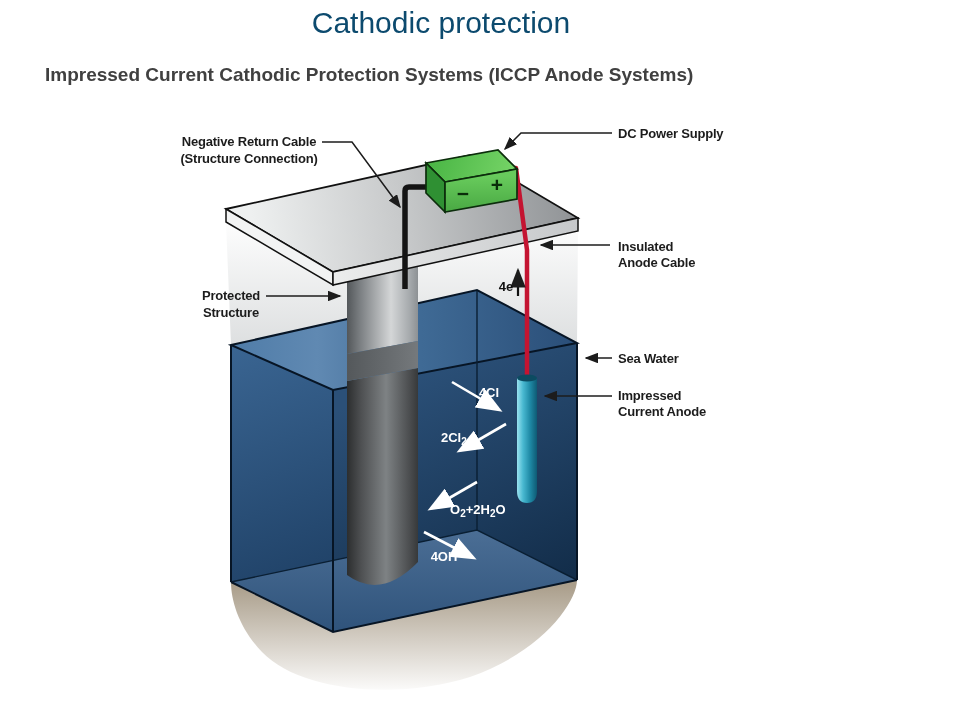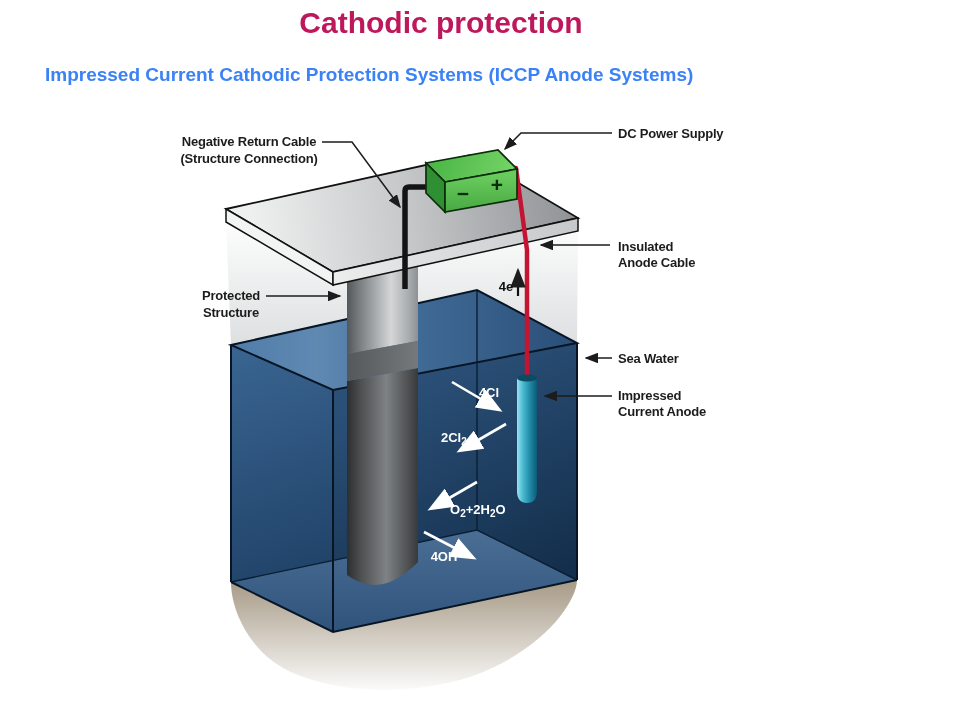--- a/index.html
+++ b/index.html
@@ -1,20 +1,20 @@
 <!DOCTYPE html>
 <html><head>
 <meta charset="utf-8">
 <style>
   html,body{margin:0;padding:0;background:#fff;}
   .slide{position:relative;width:960px;height:720px;background:#ffffff;overflow:hidden;
          font-family:"Liberation Sans",sans-serif;}
   .page-title{position:absolute;top:6px;left:0;width:882px;text-align:center;
-              font-size:30px;font-weight:bold;color:#be185d;}
-  .page-subtitle{position:absolute;top:64px;left:45px;font-size:19px;font-weight:bold;color:#3b82f6;}
+              font-size:30px;font-weight:normal;color:#0c4a6e;}
+  .page-subtitle{position:absolute;top:64px;left:45px;font-size:19px;font-weight:bold;color:#404040;}
   svg{position:absolute;top:0;left:0;}
   svg text{font-family:"Liberation Sans",sans-serif;}
   .lbl{font-size:13px;font-weight:bold;fill:#1c1c1c;letter-spacing:-0.2px;}
   .chem{font-size:13px;font-weight:bold;fill:#ffffff;}
   .chem-sub{font-size:10px;font-weight:bold;fill:#ffffff;}
   .chem-dark{font-size:13px;font-weight:bold;fill:#111111;}
   .term{font-size:21px;font-weight:bold;fill:#0a2d0a;}
   .leader{stroke:#1c1c1c;stroke-width:1.5;fill:none;}
   .warrow{stroke:#ffffff;stroke-width:2.6;fill:none;}
 </style>

